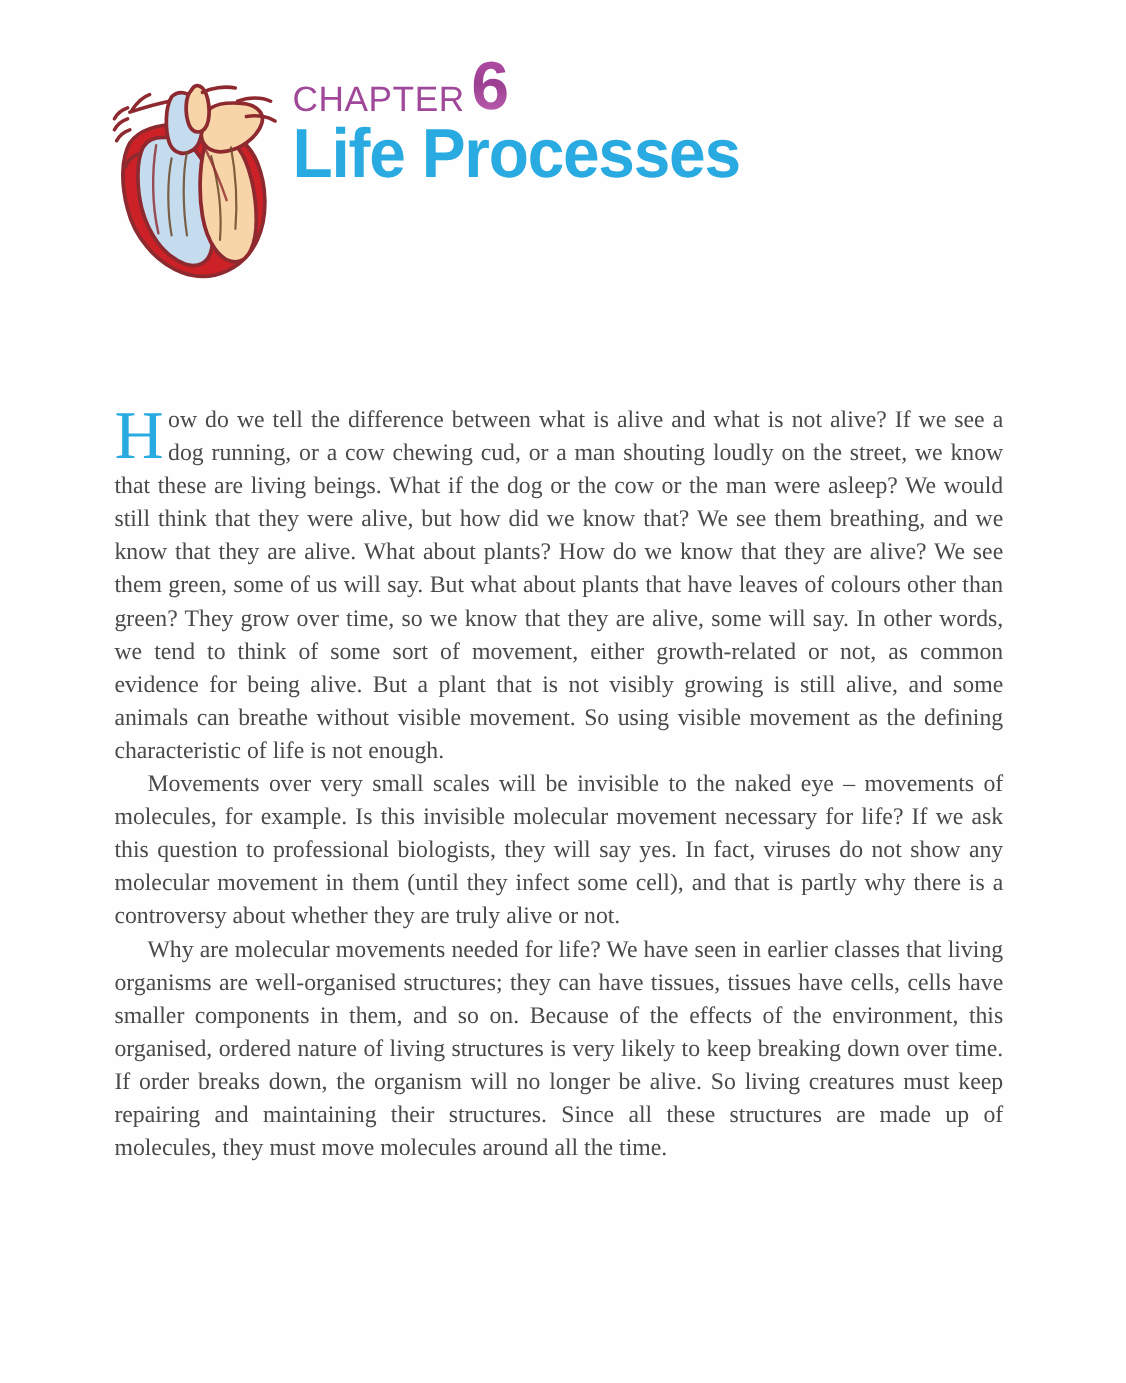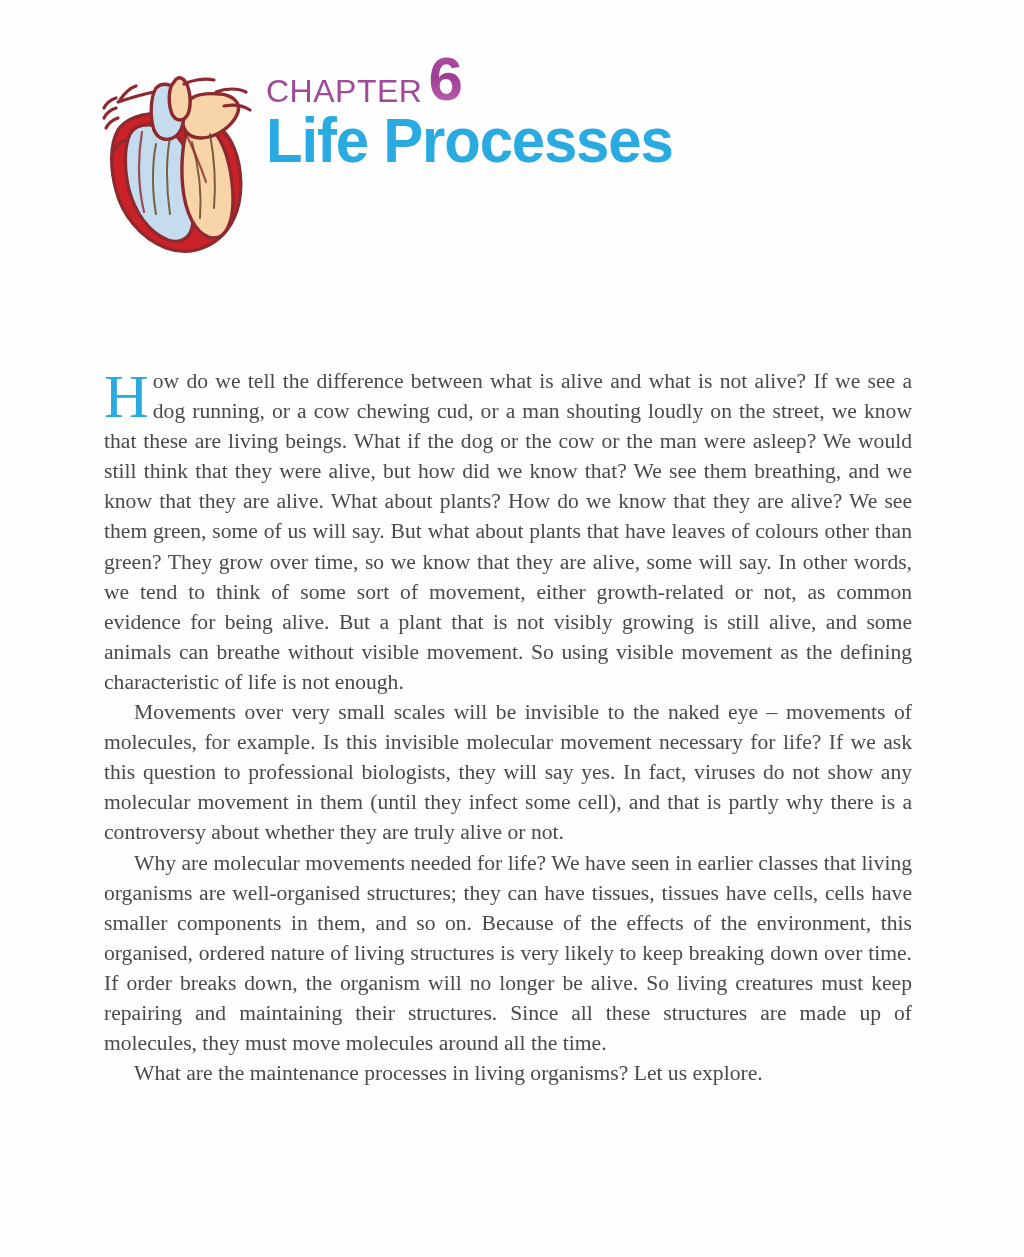--- a/index.html
+++ b/index.html
@@ -192,17 +192,16 @@
   </div>
 
   <div class="body-content">
 
     <p class="body-para first"><span class="dropcap">H</span><span>ow do we tell the difference between what is alive and what is not alive? If we see a dog running, or a cow chewing cud, or a man shouting loudly on the street, we know that these are living beings. What if the dog or the cow or the man were asleep? We would still think that they were alive, but how did we know that? We see them breathing, and we know that they are alive. What about plants? How do we know that they are alive? We see them green, some of us will say. But what about plants that have leaves of colours other than green? They grow over time, so we know that they are alive, some will say. In other words, we tend to think of some sort of movement, either growth-related or not, as common evidence for being alive. But a plant that is not visibly growing is still alive, and some animals can breathe without visible movement. So using visible movement as the defining characteristic of life is not enough.</span></p>
 
     <p class="body-para"><span>Movements over very small scales will be invisible to the naked eye – movements of molecules, for example. Is this invisible molecular movement necessary for life? If we ask this question to professional biologists, they will say yes. In fact, viruses do not show any molecular movement in them (until they infect some cell), and that is partly why there is a controversy about whether they are truly alive or not.</span></p>
 
     <p class="body-para"><span>Why are molecular movements needed for life? We have seen in earlier classes that living organisms are well-organised structures; they can have tissues, tissues have cells, cells have smaller components in them, and so on. Because of the effects of the environment, this organised, ordered nature of living structures is very likely to keep breaking down over time. If order breaks down, the organism will no longer be alive. So living creatures must keep repairing and maintaining their structures. Since all these structures are made up of molecules, they must move molecules around all the time.</span></p>
 
-    <p class="body-para"><span>What are the maintenance processes in living organisms? Let us explore.</span></p>
 
   </div>
 
 </div>
 
 </body></html>

